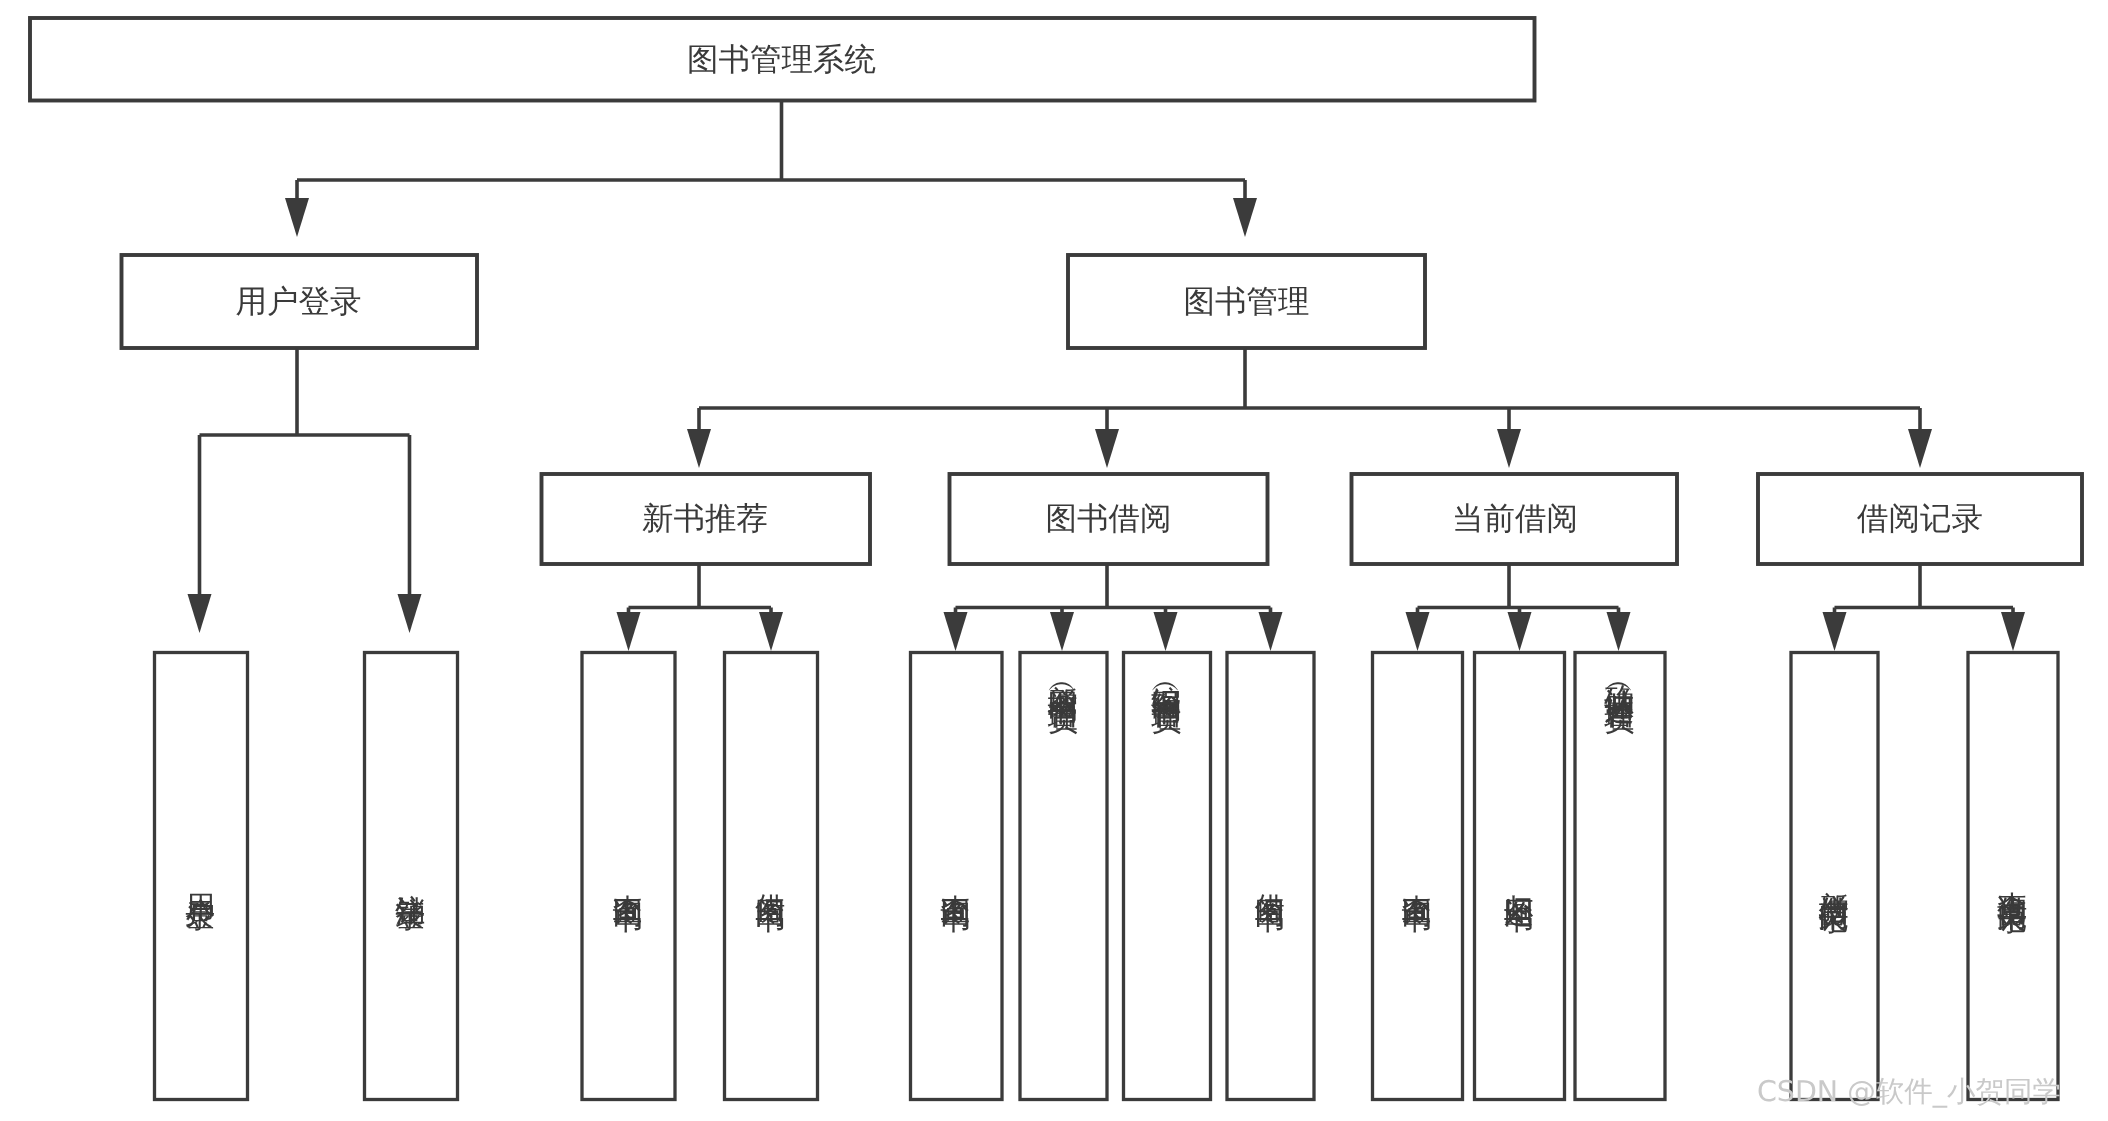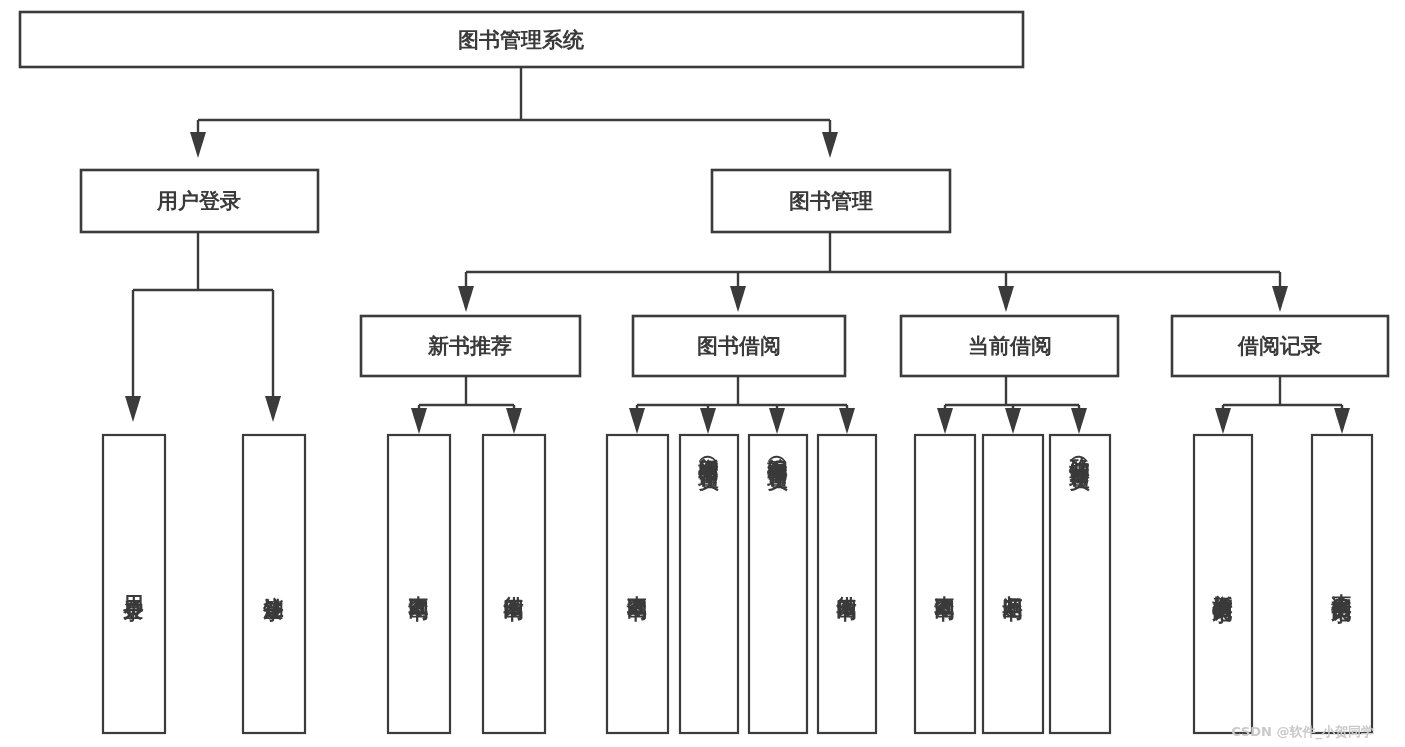--- a/index.html
+++ b/index.html
@@ -11,21 +11,20 @@
     width: 1405px;
     height: 747px;
     font-family: "DejaVu Sans", "Liberation Sans", sans-serif;
     overflow: hidden;
   }
   #diagram-root {
     position: relative;
     width: 1382px;
     height: 747px;
     background: #ffffff;
-    font-weight: bold;
   }
   svg#flow-svg {
     position: absolute;
     top: 0;
     left: 0;
     width: 1405px;
     height: 747px;
   }
   .node-box {
     fill: #ffffff;
@@ -70,21 +69,21 @@
     position: absolute;
     display: flex;
     align-items: center;
     justify-content: center;
   }
   .watermark {
     position: absolute;
     right: 8px;
     bottom: 6px;
     font-family: "DejaVu Sans", "Liberation Sans", sans-serif;
-    font-size: 13px;
+    font-size: 19px;
     color: #c9c9c9;
     white-space: nowrap;
   }
 </style>
 </head>
 <body>
 
 <div id="diagram-root">
 
   <svg id="flow-svg" viewBox="0 0 1405 747" xmlns="http://www.w3.org/2000/svg">

